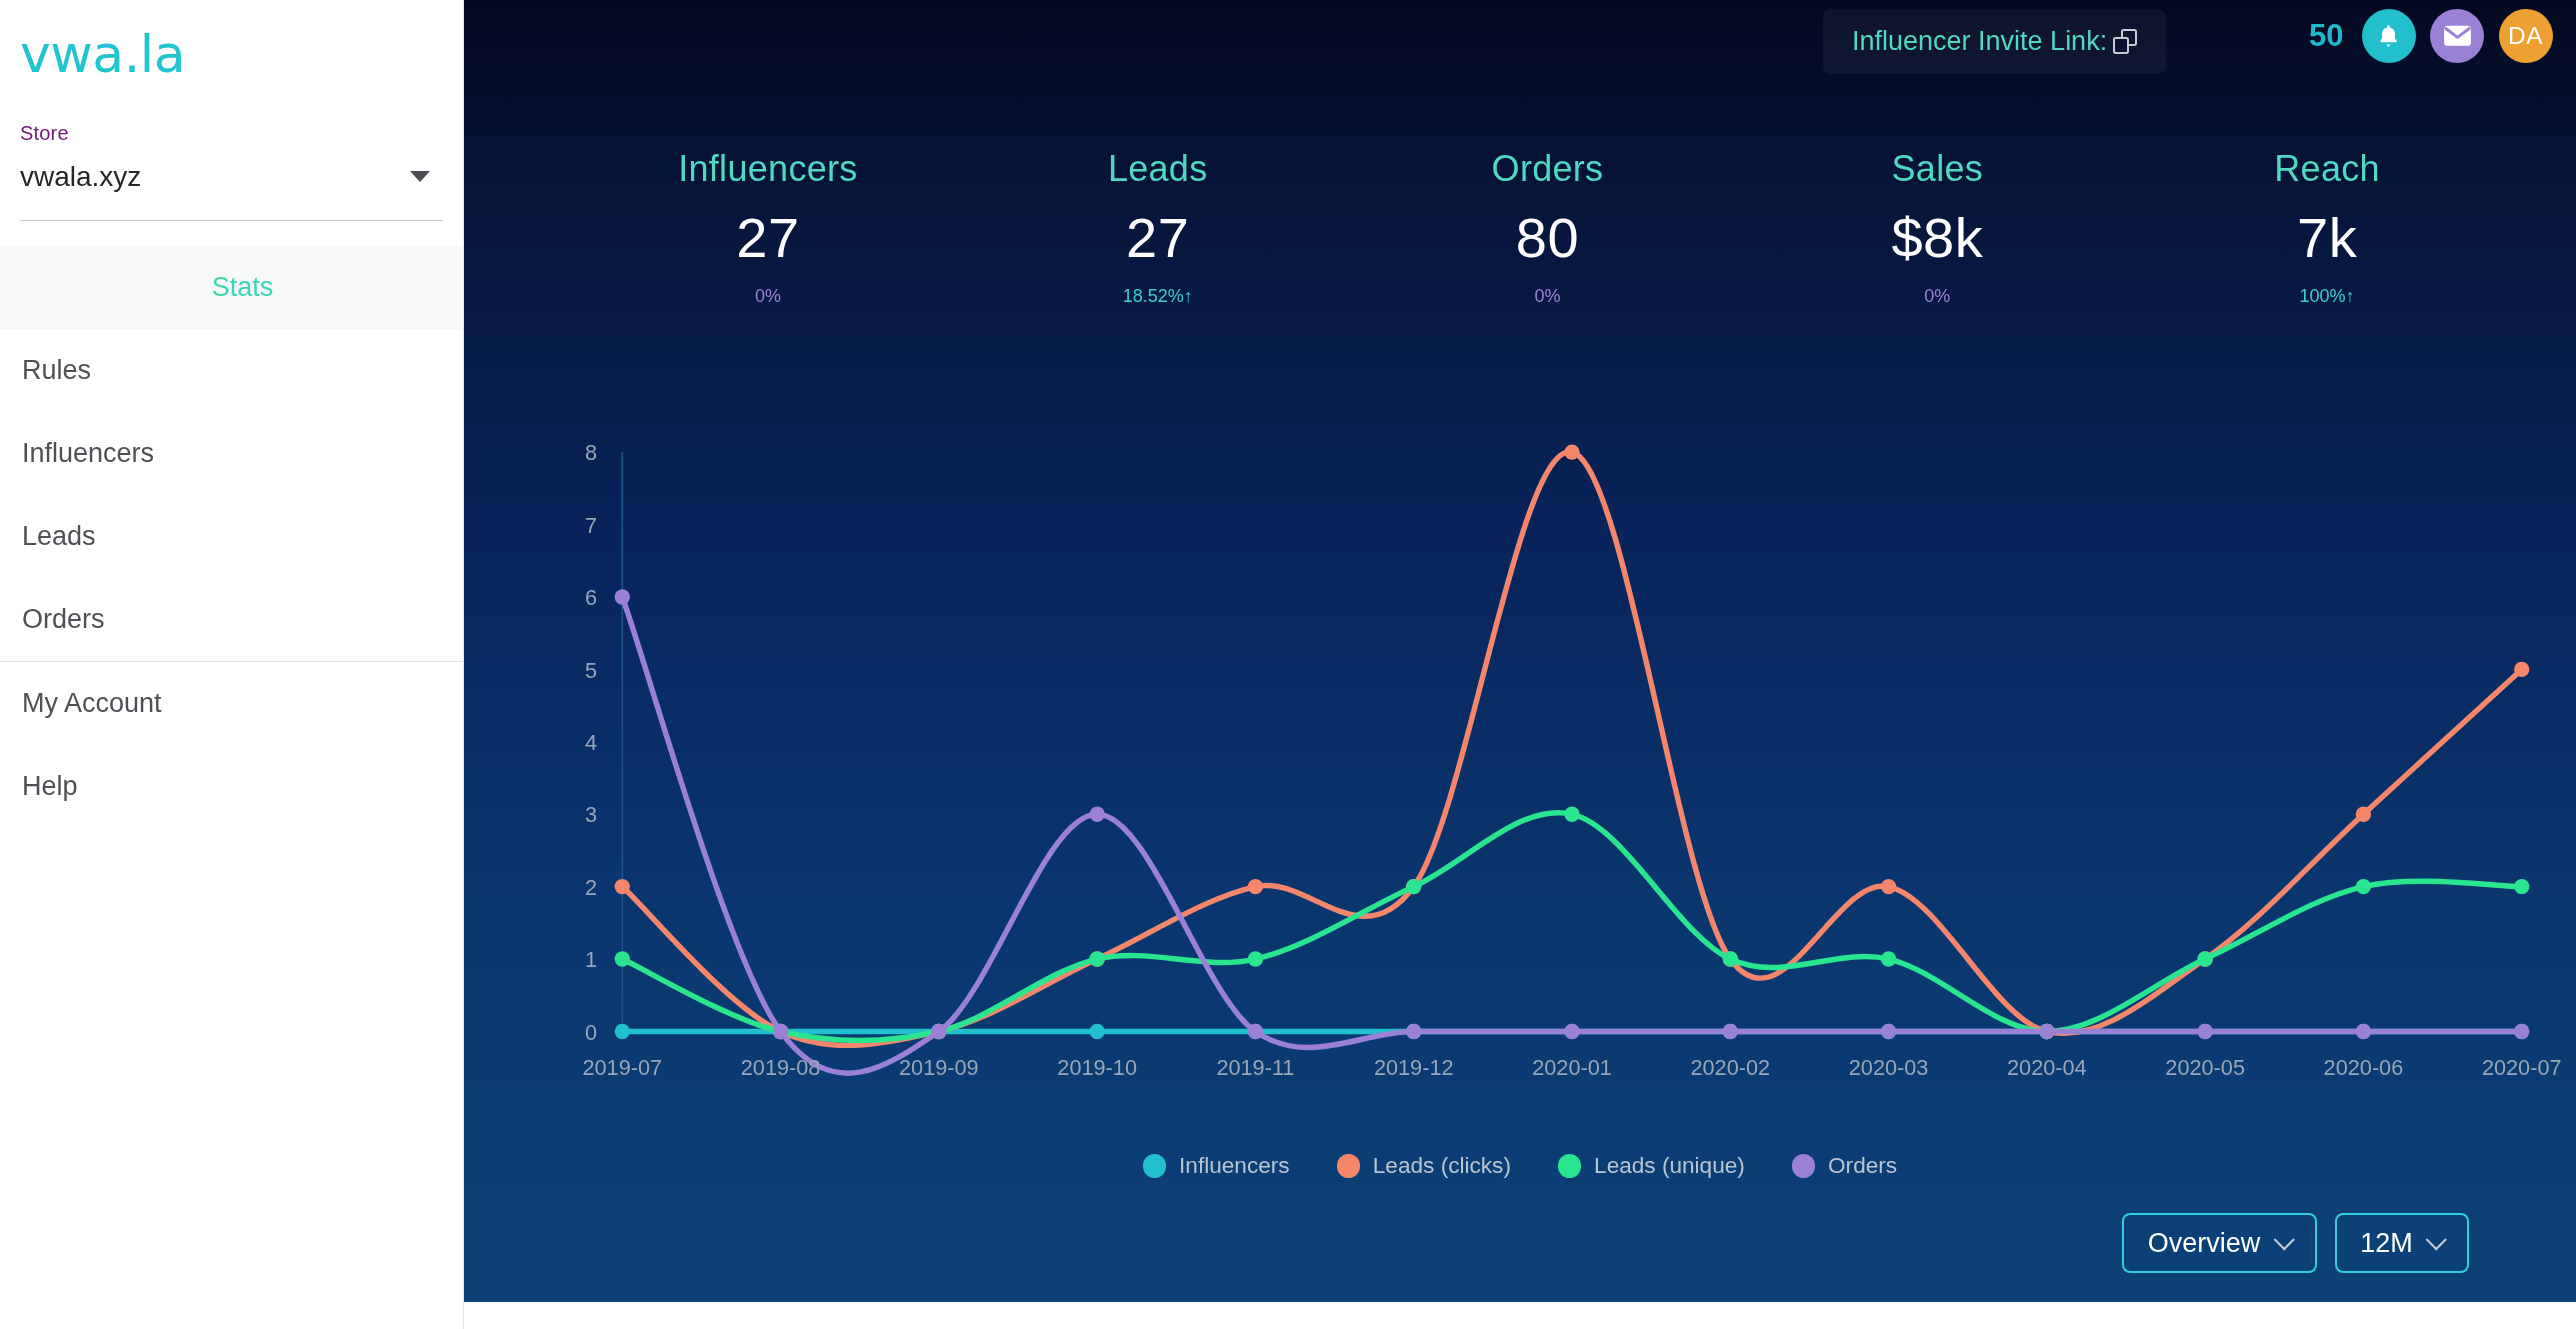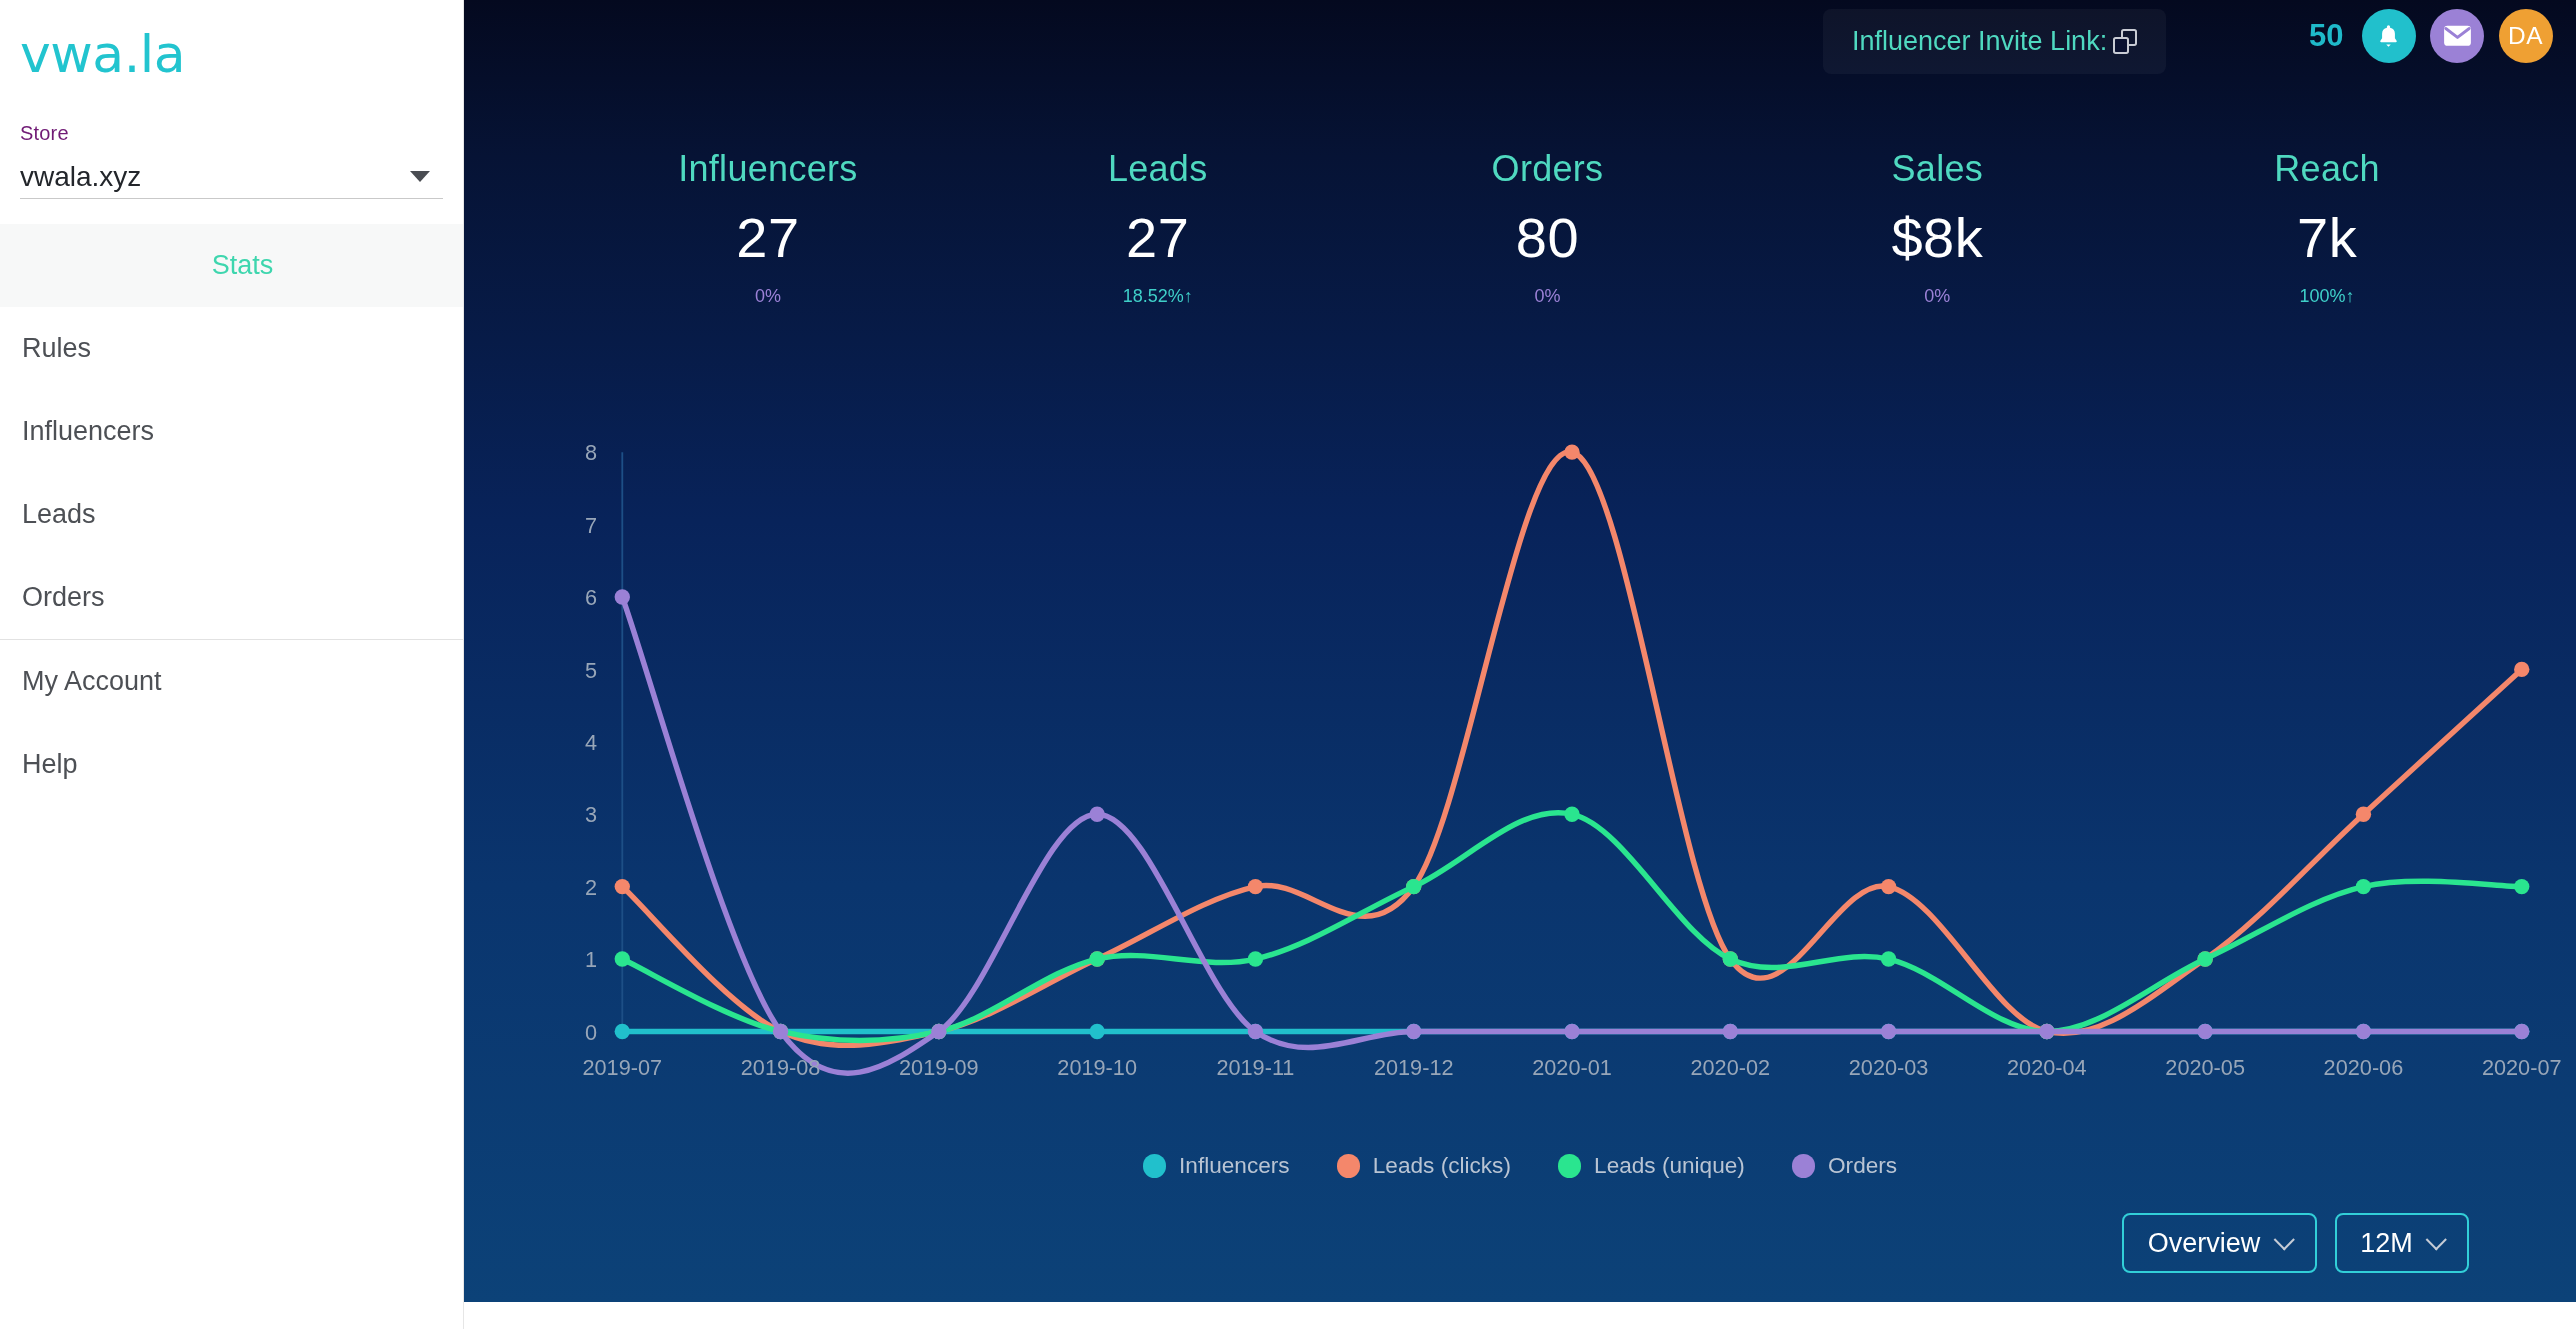--- a/index.html
+++ b/index.html
@@ -23,21 +23,21 @@
     color: #22c4cf;
     padding: 23.5px 0 0 20px;
     letter-spacing: -0.5px;
     font-family: "DejaVu Sans", sans-serif;
   }
   .store-block { padding: 38px 20px 0 20px; }
   .store-label { font-size: 20px; color: #701a75; letter-spacing: 0.2px; }
   .store-field {
     margin-top: 16.3px;
     border-bottom: 1.8px solid #c9c9c9;
-    padding-bottom: 5px;
+    padding-bottom: 27px;
     display: flex; align-items: center; justify-content: space-between;
     cursor: pointer;
   }
   .store-value { font-size: 28px; color: #23262b; }
   .caret-down {
     width: 0; height: 0;
     border-left: 10px solid transparent;
     border-right: 10px solid transparent;
     border-top: 11px solid #4a4d52;
     margin-right: 12.7px;

